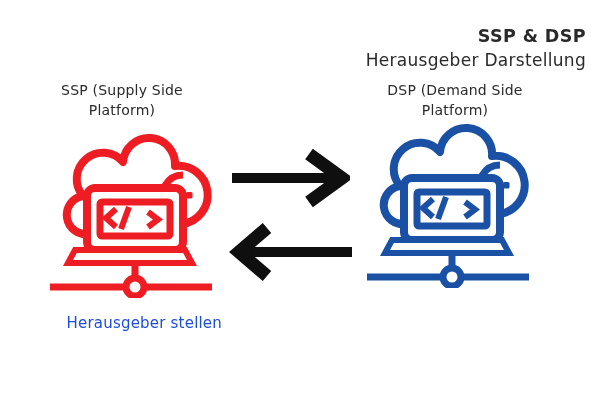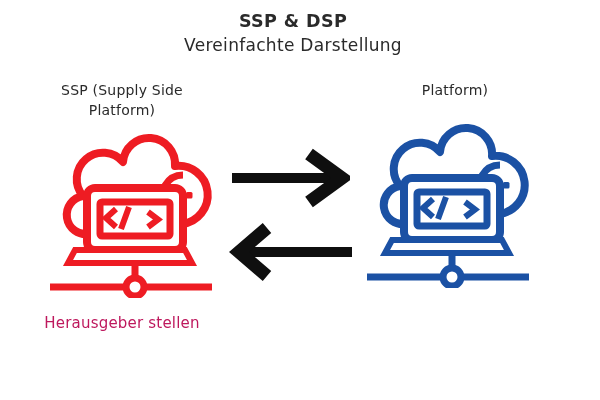--- a/index.html
+++ b/index.html
@@ -1,29 +1,29 @@
 <!DOCTYPE html>
 <html><head>
 <meta charset="utf-8">
 <style>
   html,body{margin:0;padding:0;background:#fff;}
   .canvas{
     position:relative;width:600px;height:400px;background:#ffffff;
     font-family:"DejaVu Sans","Liberation Sans",sans-serif;
     color:#2a2a2a;overflow:hidden;
   }
-  .title-block{position:absolute;top:9px;left:0;width:586px;text-align:center;}
+  .title-block{position:absolute;top:24px;left:0;width:586px;text-align:right;}
   .page-title{font-size:17.5px;font-weight:700;line-height:24px;letter-spacing:.4px;}
   .page-subtitle{font-size:17px;font-weight:400;line-height:24px;letter-spacing:.3px;}
   .node-label{position:absolute;top:80px;width:200px;text-align:center;
     font-size:14px;line-height:20px;letter-spacing:.2px;}
   .node-label.left{left:22px;}
   .node-label.right{left:355px;}
-  .node-caption{position:absolute;top:312px;width:200px;text-align:center;
-    font-size:15px;line-height:22px;letter-spacing:.2px;color:#be185d;}
+  .node-caption{position:absolute;top:312px;width:200px;text-align:right;
+    font-size:15px;line-height:22px;letter-spacing:.2px;color:#1d4ed8;}
   .node-caption.left{left:22px;}
   .node-caption.right{left:355px;}
   .node-icon{position:absolute;width:170px;height:170px;}
   .node-icon.left{left:45px;top:128px;}
   .node-icon.right{left:362px;top:118px;}
   .arrow{position:absolute;}
   .arrow.to-right{left:225px;top:145px;}
   .arrow.to-left{left:228px;top:220px;}
   svg{display:block;}
   .defs-holder{position:absolute;width:0;height:0;overflow:hidden;}
@@ -48,40 +48,41 @@
 
       <path d="M30,122 L140,122 L147,135 L23,135 Z" fill="#ffffff" stroke="currentColor" stroke-width="6" stroke-linejoin="miter"></path>
 
       <path d="M90,136 L90,152 M5,159 L167,159" fill="none" stroke="currentColor" stroke-width="7"></path>
       <circle cx="90" cy="159" r="9" fill="#ffffff" stroke="currentColor" stroke-width="7"></circle>
     </symbol>
   </svg>
 
   <header class="title-block">
     <div class="page-title">SSP &amp; DSP</div>
-    <div class="page-subtitle">Vereinfachte Darstellung</div>
+    <div class="page-subtitle">Herausgeber Darstellung</div>
   </header>
 
   <section>
     <div class="node-label left">
       <div>SSP (Supply Side</div>
       <div>Platform)</div>
     </div>
     <div class="node-icon left" style="color: rgb(238, 28, 35);">
       <svg viewBox="0 0 170 170" width="170" height="170">
           <use href="#icon-cloud-laptop"></use>
         </svg>
     </div>
     <div class="node-caption left">
       <div>Herausgeber stellen</div>
     </div>
   </section>
 
   <section>
     <div class="node-label right">
+      <div>DSP (Demand Side</div>
       <div>Platform)</div>
     </div>
     <div class="node-icon right" style="color: rgb(27, 81, 164);">
       <svg viewBox="0 0 170 170" width="170" height="170">
           <use href="#icon-cloud-laptop"></use>
         </svg>
     </div>
     <div class="node-caption right">
     </div>
   </section>

